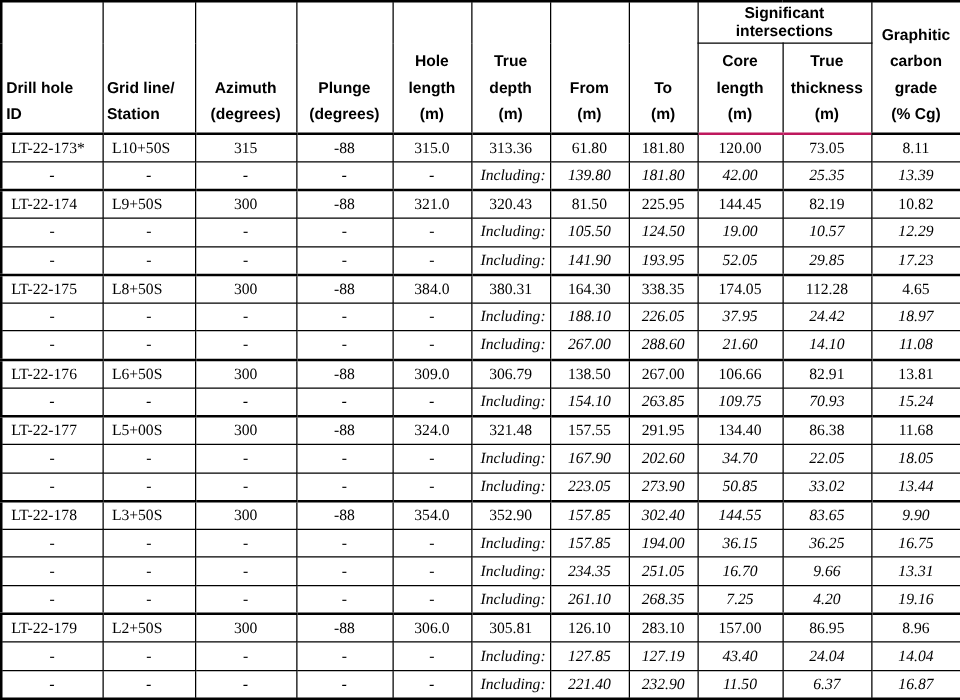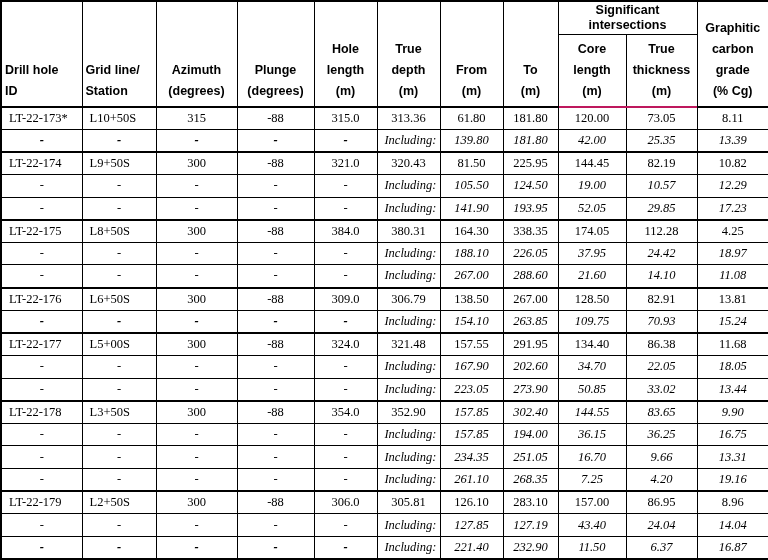--- a/index.html
+++ b/index.html
@@ -194,21 +194,21 @@
         <td class="align-left">LT-22-175</td>
         <td class="align-left">L8+50S</td>
         <td>300</td>
         <td>-88</td>
         <td>384.0</td>
         <td>380.31</td>
         <td>164.30</td>
         <td>338.35</td>
         <td>174.05</td>
         <td>112.28</td>
-        <td>4.25</td>
+        <td>4.65</td>
       </tr>
       <tr class="including">
         <td class="dash-cell">-</td>
         <td class="dash-cell">-</td>
         <td class="dash-cell">-</td>
         <td class="dash-cell">-</td>
         <td class="dash-cell">-</td>
         <td class="including-label">Including:</td>
         <td>188.10</td>
         <td>226.05</td>
@@ -231,21 +231,21 @@
       </tr>
       <tr class="main group-start">
         <td class="align-left">LT-22-176</td>
         <td class="align-left">L6+50S</td>
         <td>300</td>
         <td>-88</td>
         <td>309.0</td>
         <td>306.79</td>
         <td>138.50</td>
         <td>267.00</td>
-        <td>128.50</td>
+        <td>106.66</td>
         <td>82.91</td>
         <td>13.81</td>
       </tr>
       <tr class="including bold-dashes">
         <td class="dash-cell">-</td>
         <td class="dash-cell">-</td>
         <td class="dash-cell">-</td>
         <td class="dash-cell">-</td>
         <td class="dash-cell">-</td>
         <td class="including-label">Including:</td>

